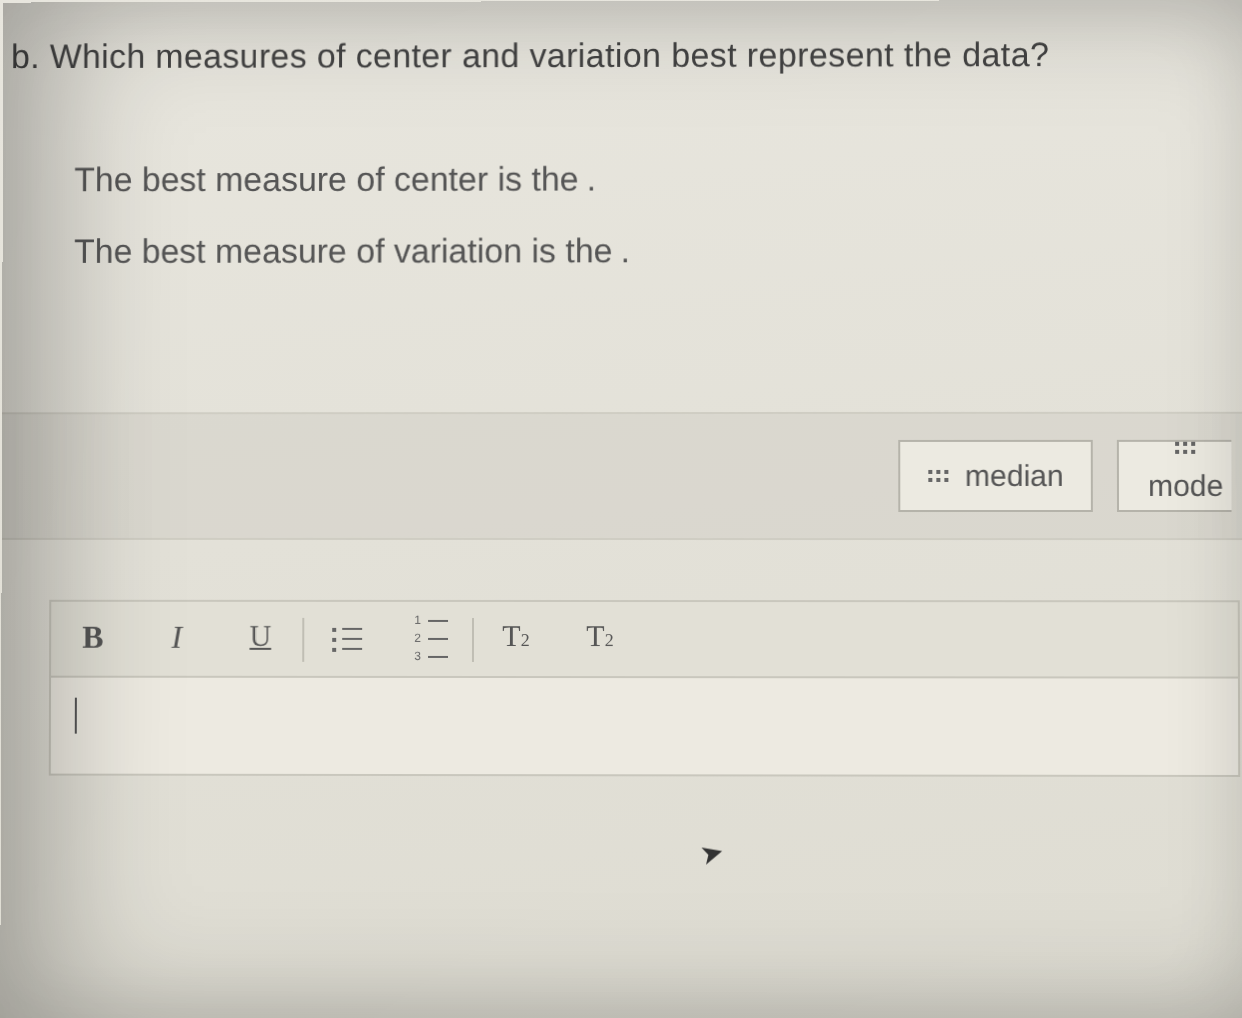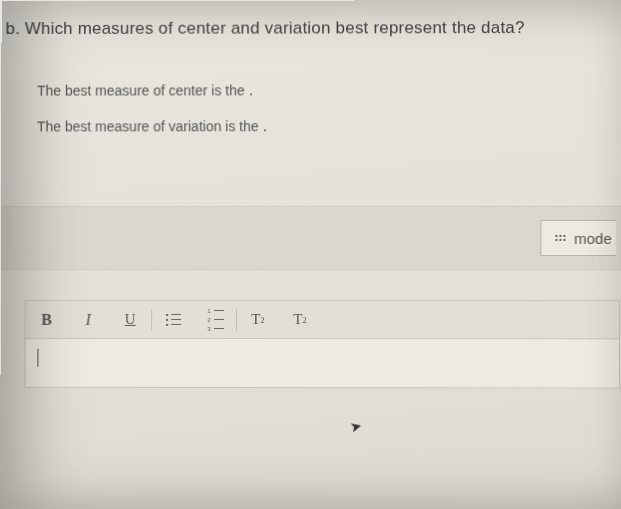--- a/index.html
+++ b/index.html
@@ -26,21 +26,21 @@
     .sentence-row {
       display: flex;
       align-items: center;
       padding-left: 36px;
       margin-top: 42px;
     }
     .sentence-row2 {
       margin-top: 16px;
     }
     .sentence-text {
-      font-size: 14px;
+      font-size: 17px;
       color: #555;
     }
     .drop-slot {
       border: 1.5px dashed #9a9a92;
       height: 34px;
       display: flex;
       align-items: center;
       justify-content: center;
       font-size: 15px;
       color: #555;
@@ -69,20 +69,21 @@
       padding: 0 14px;
       display: flex;
       align-items: center;
       gap: 8px;
       font-size: 15px;
       color: #555;
     }
     .chip-cut {
       padding-right: 4px;
       border-right: none;
+      flex-direction: column;
     }
     .grip {
       display: grid;
       grid-template-columns: repeat(3, 2px);
       grid-template-rows: repeat(2, 2px);
       gap: 2px;
     }
     .grip span {
       width: 2px; height: 2px; background: #666; display: block;
     }
@@ -171,20 +172,31 @@
     <span class="sentence-text">The best measure of center is the</span>
     <span class="period">.</span>
   </div>
 
   <div class="sentence-row sentence-row2">
     <span class="sentence-text">The best measure of variation is the</span>
     <span class="period">.</span>
   </div>
 
   <div class="options-bar">
+    <div class="chip">
+      <span class="grip">
+        <span></span>
+          <span></span>
+          <span></span>
+          <span></span>
+          <span></span>
+          <span></span>
+      </span>
+      <span>median</span>
+    </div>
     <div class="chip chip-cut">
       <span class="grip">
         <span></span>
           <span></span>
           <span></span>
           <span></span>
           <span></span>
           <span></span>
       </span>
       <span>mode</span>

